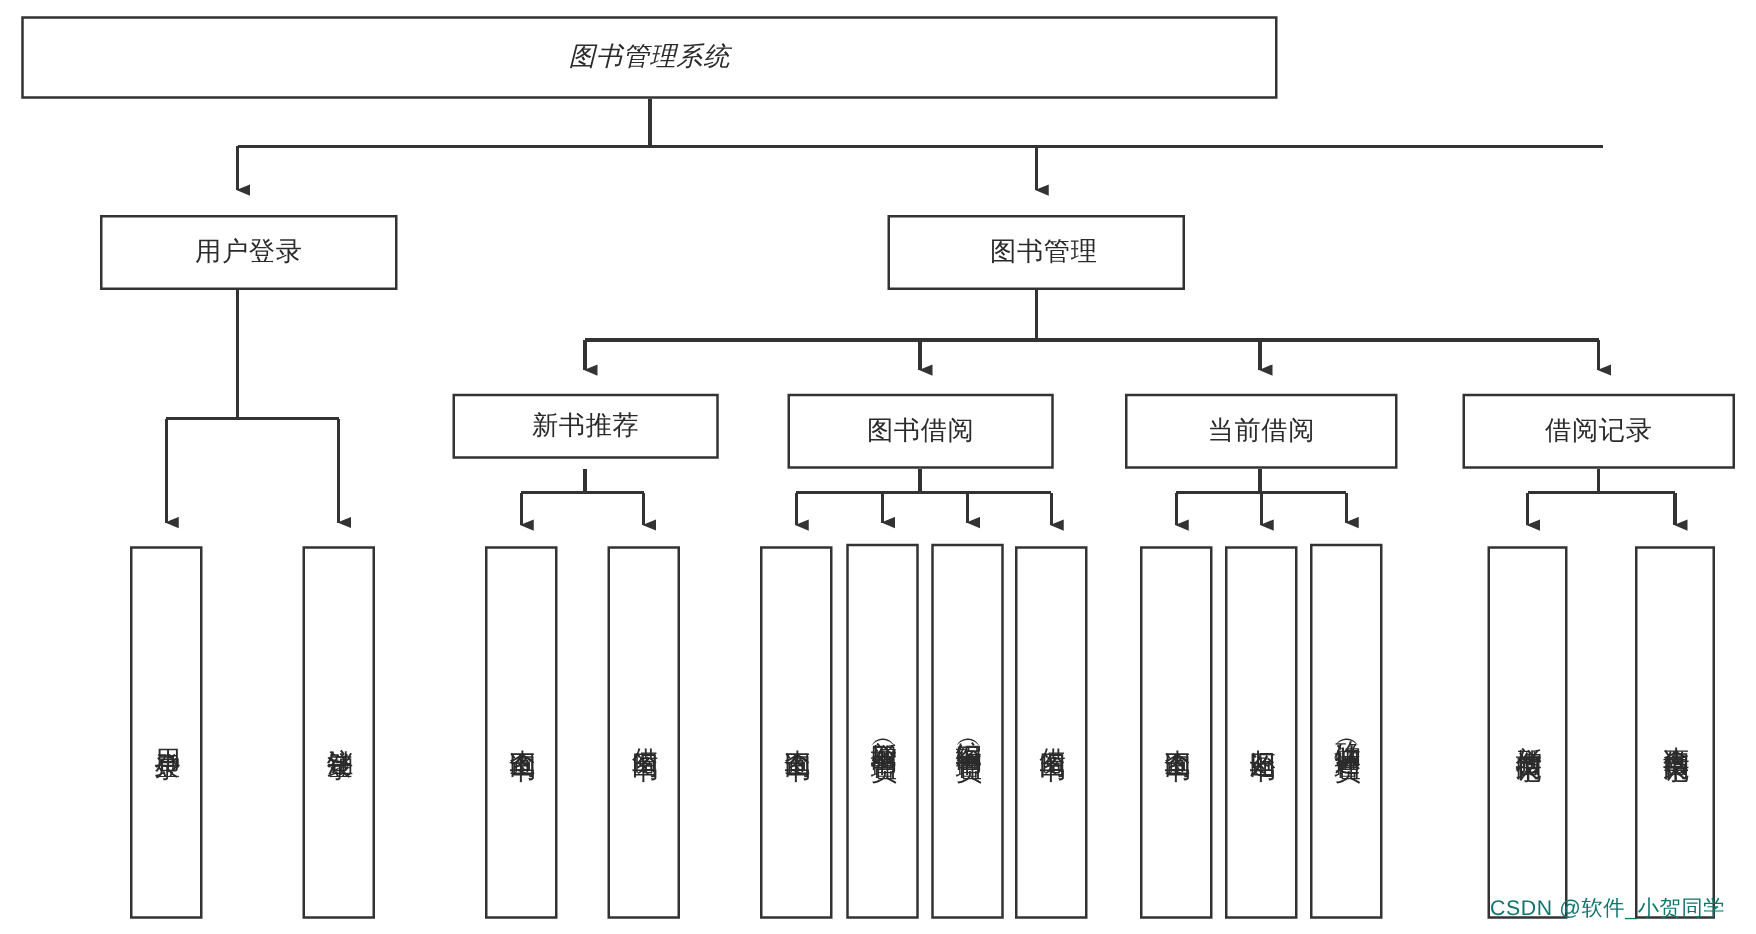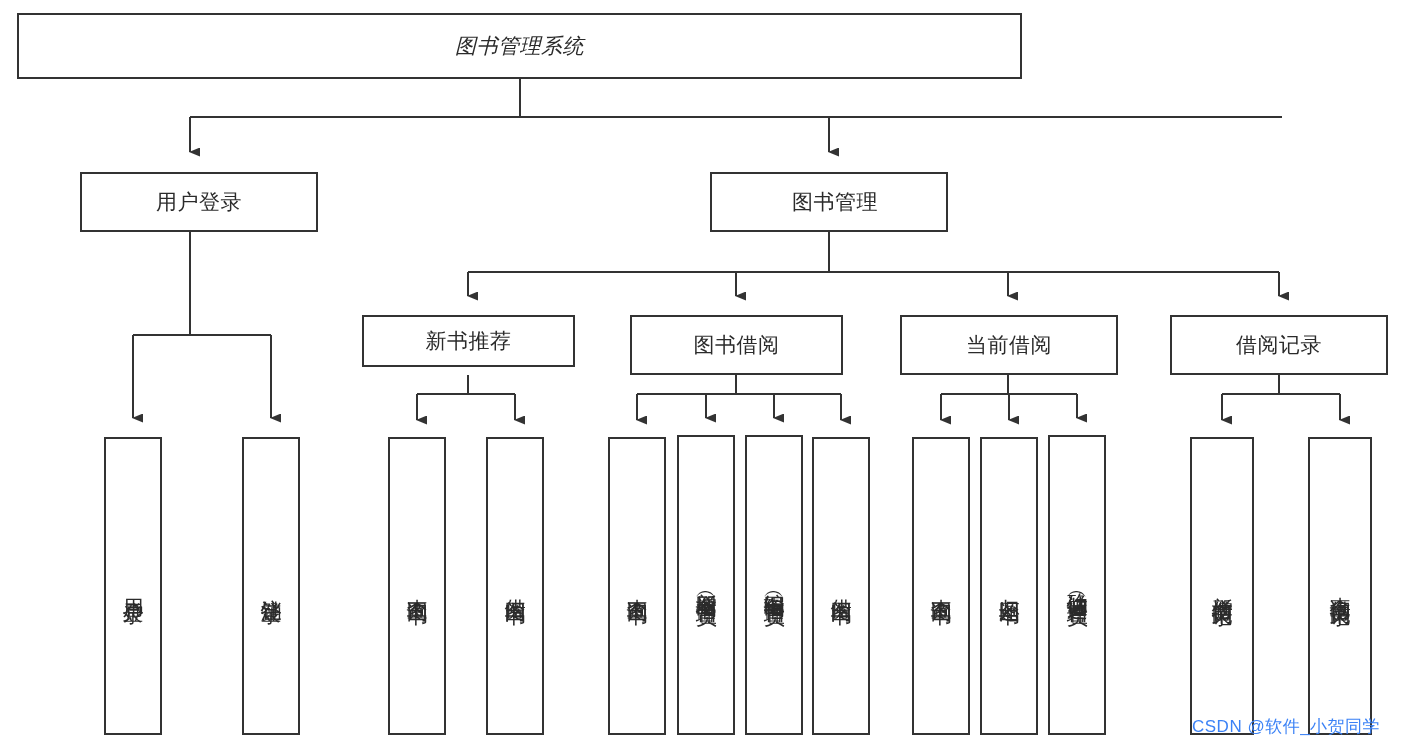--- a/index.html
+++ b/index.html
@@ -53,21 +53,21 @@
     writing-mode: vertical-rl;
     text-orientation: upright;
     font-size: 21px;
     line-height: 1.25;
     letter-spacing: 2px;
     white-space: nowrap;
   }
   .watermark {
     position: absolute;
     font-size: 17px;
-    color: #3b82f6;
+    color: #0f766e;
     white-space: nowrap;
     letter-spacing: 0.5px;
     pointer-events: none;
   }
 </style>
 </head>
 <body>
 
 <div id="diagram-root">
 

